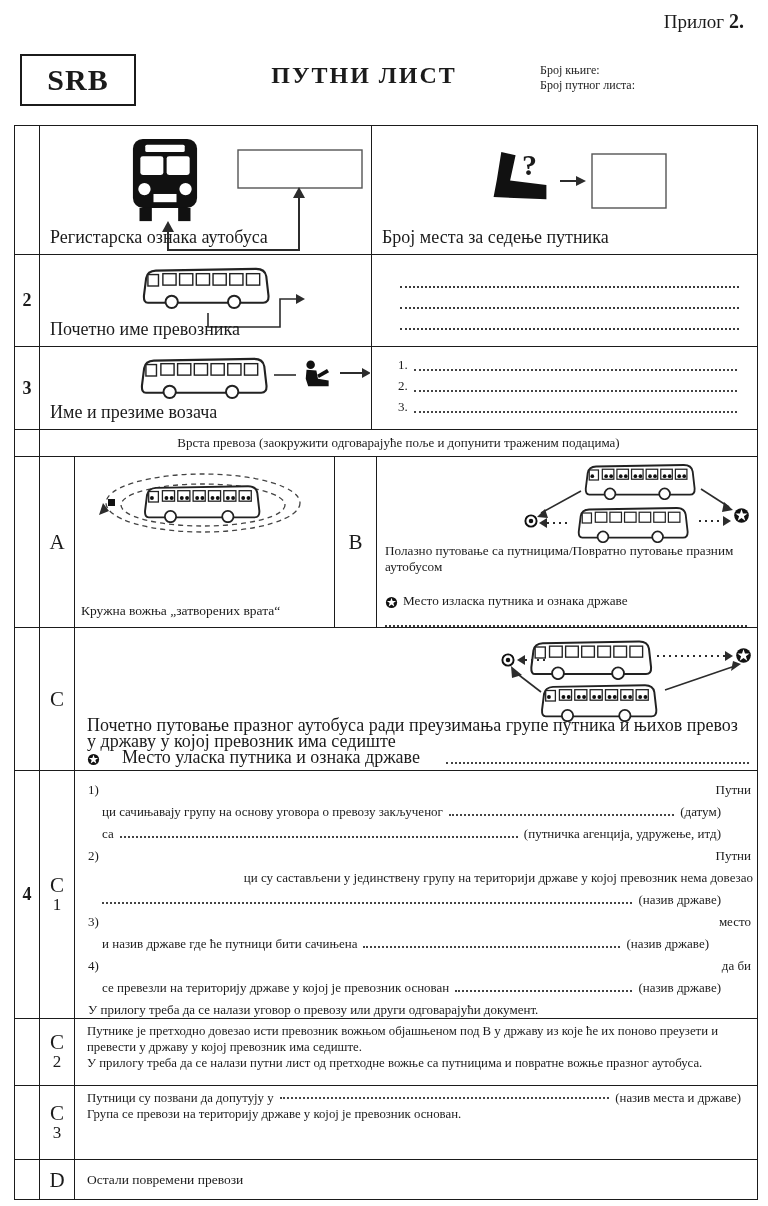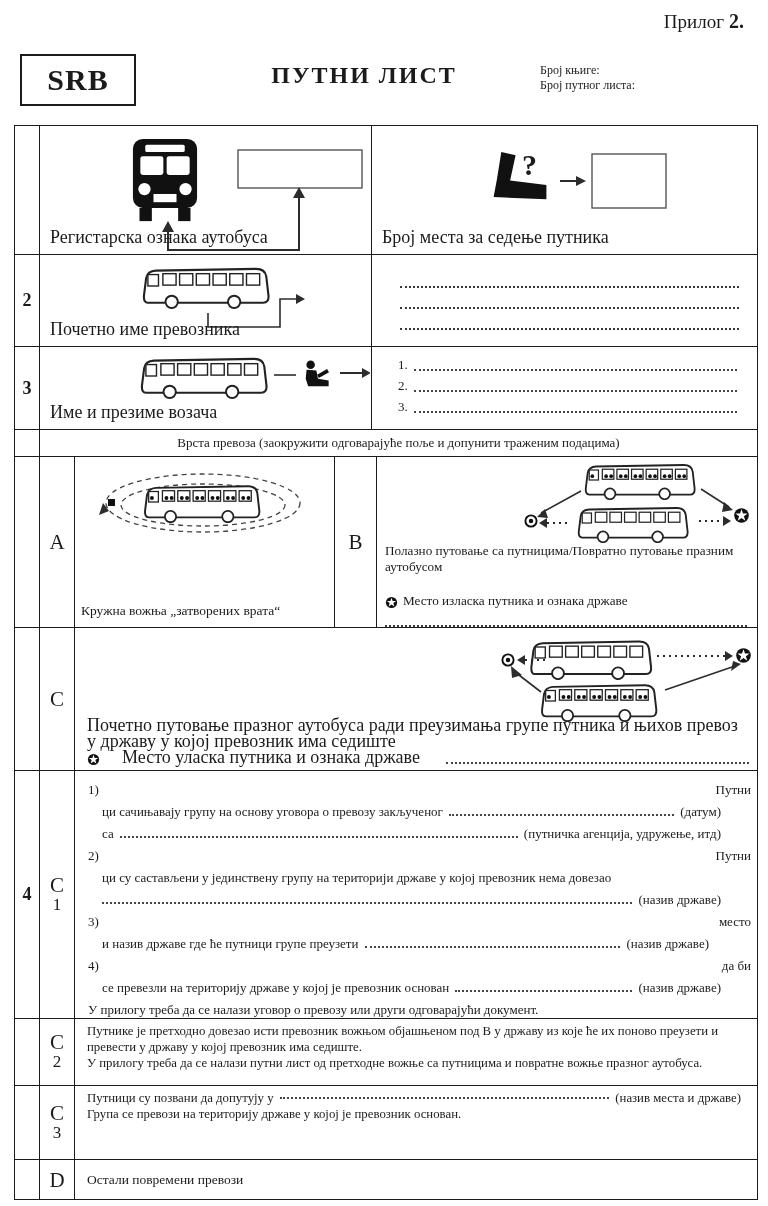--- a/index.html
+++ b/index.html
@@ -51,21 +51,21 @@
   .c-svg{position:absolute;right:2px;top:2px;}
   .c-text{position:absolute;left:12px;right:8px;top:90px;font-size:18px;line-height:15.5px;}
   .c-legend{display:flex;align-items:flex-end;gap:22px;margin-top:1px;}
   .c-legend .lead{margin:0 0 2px 4px;}
   .star{width:13px;height:13px;flex:0 0 auto;}
   .c1body{position:absolute;inset:0;padding:4px 4px 0 13px;font-size:13px;}
   .c1line{display:flex;align-items:flex-end;height:22px;}
   .c1line span{line-height:15px;}
   .sb{justify-content:space-between;}
   .sb .rw{margin-right:2px;}
-  .ind{margin-left:14px;}
+  .ind{margin-left:14px;justify-content:flex-end;}
   .tail{flex:0 0 32px;}
   .tail-lg{flex:0 0 44px;}
   .txtcell{padding:4px 10px 0 12px;font-size:12.8px;line-height:16.2px;}
   .txtcell p{margin:0;}
   .c3line{display:flex;align-items:center;}
   .c3line .lead{margin:0 6px 2px;}
   .c3line .tail-sm{flex:0 0 6px;}
   .d-caption{display:flex;align-items:center;padding-left:12px;font-size:13.5px;height:100%;}
 </style>
 </head>
@@ -340,21 +340,21 @@
           <div class="c1line ind">
               <span class="lead" style="margin-left:0;"></span>
               <span>(назив државе)</span>
               <span class="tail"></span>
             </div>
           <div class="c1line sb">
               <span>3)</span>
               <span class="rw">место</span>
             </div>
           <div class="c1line ind">
-              <span>и назив државе где ће путници групе преузети</span>
+              <span>и назив државе где ће путници бити сачињена</span>
               <span class="lead"></span>
               <span>(назив државе)</span>
               <span class="tail-lg"></span>
             </div>
           <div class="c1line sb">
               <span>4)</span>
               <span class="rw">да би</span>
             </div>
           <div class="c1line ind">
               <span>се превезли на територију државе у којој је превозник основан</span>

